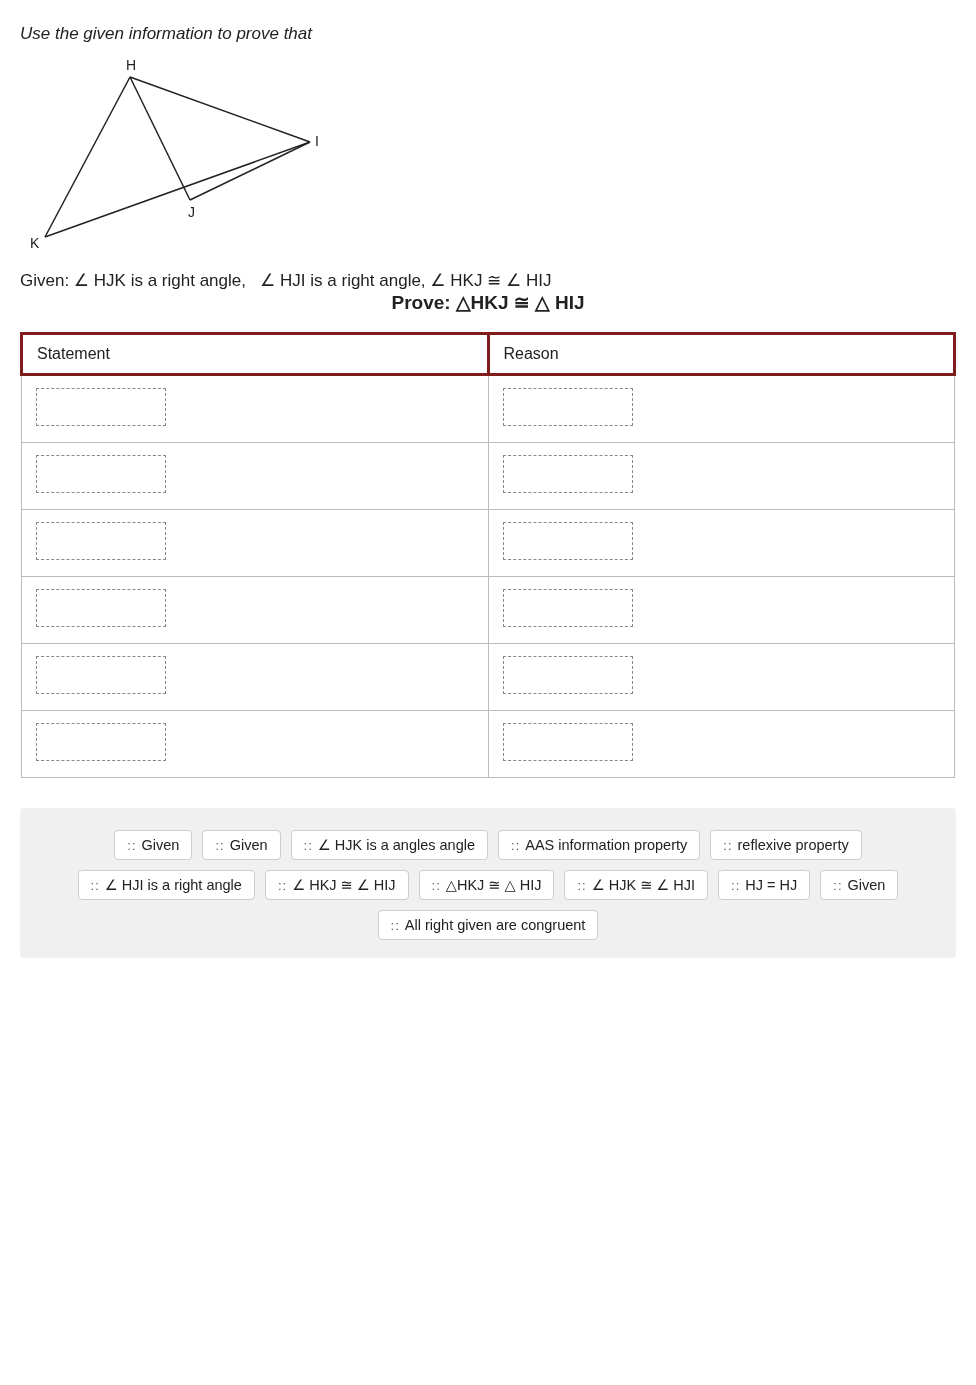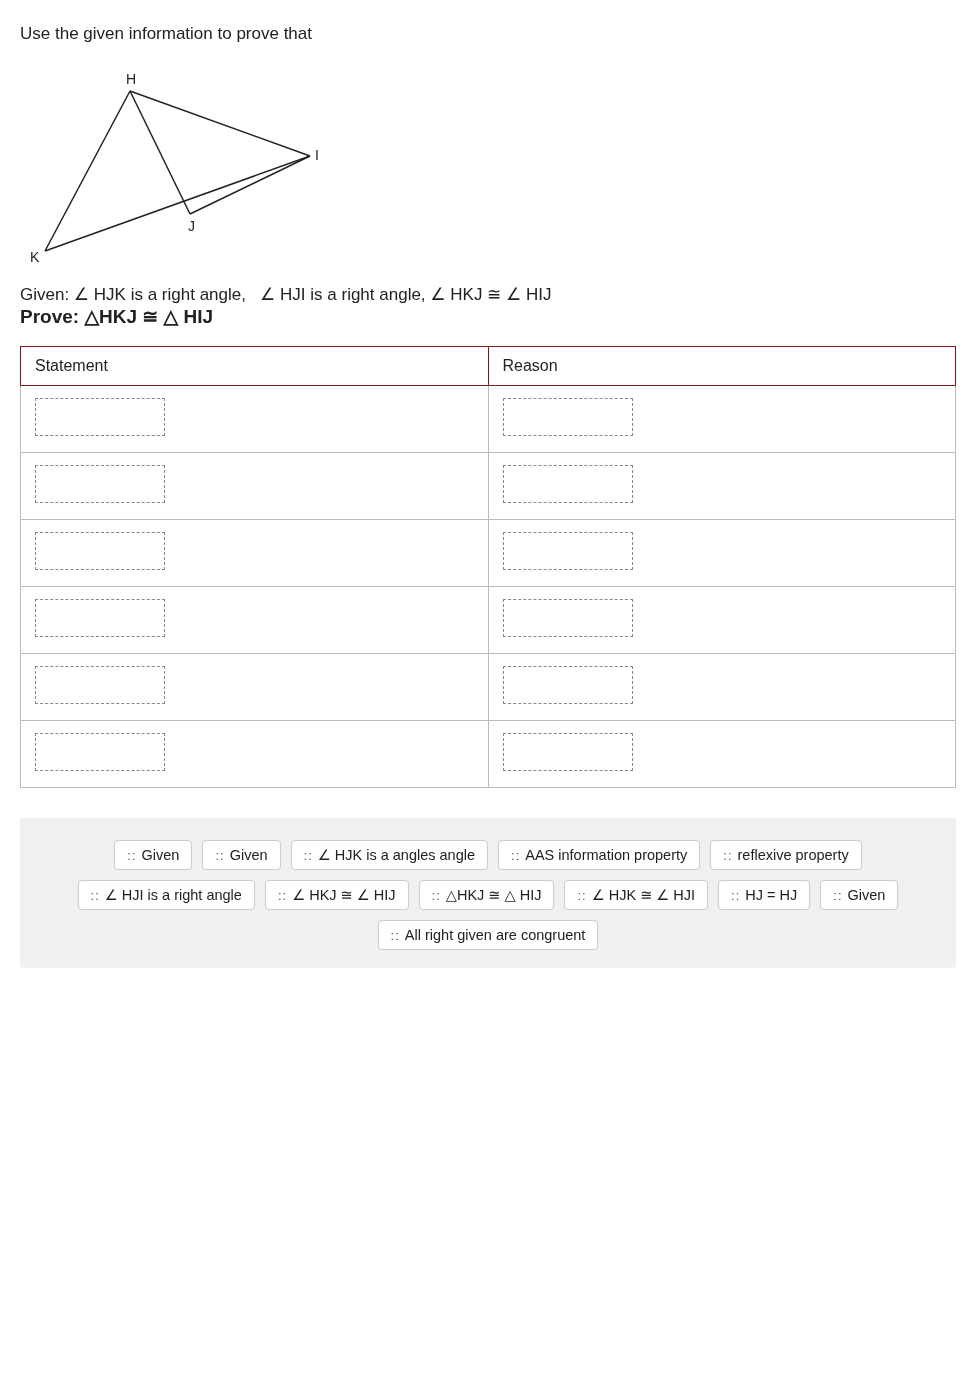--- a/index.html
+++ b/index.html
@@ -5,42 +5,44 @@
     * { box-sizing: border-box; margin: 0; padding: 0; }
     body {
       font-family: Arial, sans-serif;
       background: #fff;
       color: #222;
       font-size: 16px;
       padding: 24px 20px;
     }
     .instruction {
       font-size: 17px;
-      margin-bottom: 22px;
+      margin-bottom: 8px;
+      font-style: italic;
     }
     .diagram-area {
       width: 320px;
       height: 200px;
       margin-bottom: 18px;
     }
     .given-text {
       font-size: 17px;
     }
     .prove-text {
       font-size: 19px;
       font-weight: bold;
       margin-bottom: 18px;
+      text-align: center;
     }
     .proof-table {
       width: 100%;
       border-collapse: collapse;
       margin-bottom: 30px;
     }
     .proof-table th {
-      border: 1px solid #7f1d1d;
+      border: 3px solid #7f1d1d;
       padding: 10px 14px;
       text-align: left;
       font-weight: normal;
       font-size: 16px;
       background: #fff;
     }
     .proof-table td {
       border: 1px solid #bbb;
       padding: 12px 14px;
       vertical-align: middle;

